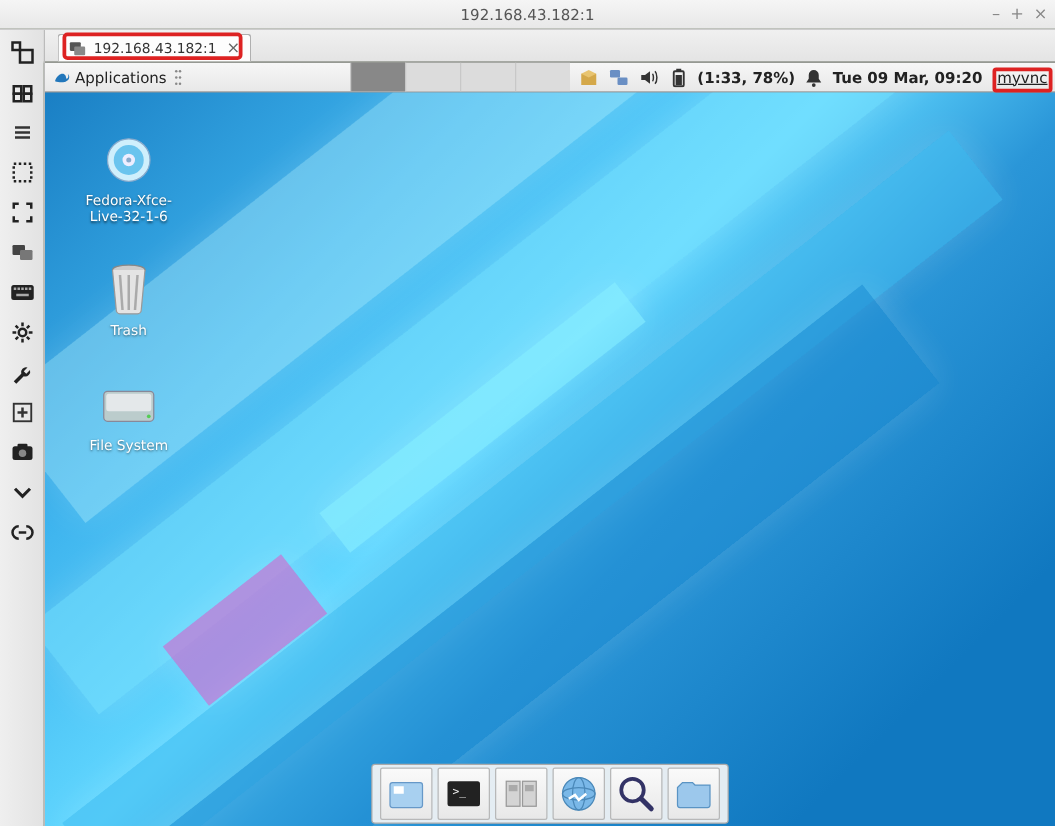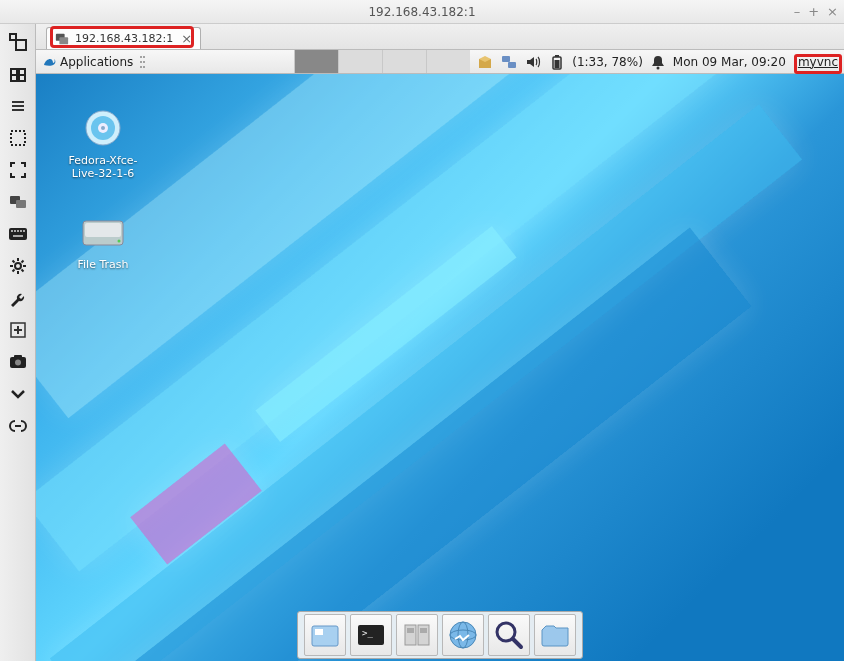--- a/index.html
+++ b/index.html
@@ -135,20 +135,21 @@
   border-left: 1px solid #c8c8c8;
 }
 .ws.active { background: #888; }
 .ws.inactive { background: #dcdcdc; }
 .tray {
   display: flex;
   align-items: center;
   gap: 6px;
   padding: 0 6px;
   height: 100%;
+  font-weight: bold;
 }
 .tray-icon { width: 18px; height: 18px; display: flex; align-items: center; justify-content: center; }
 .battery-text, .clock-text { font-size: 12px; }
 .user-badge {
   padding: 0 6px;
   position: relative;
   height: 100%;
   display: flex;
   align-items: center;
   text-decoration: underline;
@@ -409,21 +410,21 @@
             <rect x="4.5" y="6" width="5" height="8" fill="#333"></rect>
           </svg>
         </span>
       <span class="battery-text">(1:33, 78%)</span>
       <span class="tray-icon">
           <svg width="14" height="16" viewBox="0 0 14 16">
             <path d="M7 2a4 4 0 0 0-4 4v3l-2 3h12l-2-3V6a4 4 0 0 0-4-4z" fill="#333"></path>
             <circle cx="7" cy="14" r="1.5" fill="#333"></circle>
           </svg>
         </span>
-      <span class="clock-text">Mon 09 Mar, 09:20</span>
+      <span class="clock-text">Tue 09 Mar, 09:20</span>
     </div>
     <div class="user-badge">
       <span>myvnc</span>
     </div>
   </div>
 
   <div class="wallpaper">
     <div class="stripe s1"></div>
     <div class="stripe s2"></div>
     <div class="stripe s3"></div>
@@ -439,30 +440,42 @@
               <circle cx="20" cy="20" r="17" fill="#cfeffc" stroke="#8ac" stroke-width="1"></circle>
               <circle cx="20" cy="20" r="12" fill="#6ac4ee"></circle>
               <circle cx="20" cy="20" r="5" fill="#eef"></circle>
               <circle cx="20" cy="20" r="2" fill="#8ac"></circle>
             </svg>
           </div>
         <div class="label">Fedora-Xfce-
 Live-32-1-6</div>
       </div>
 
+      <div class="dicon">
+        <div class="iconbox">
+            <svg width="38" height="44" viewBox="0 0 38 44">
+              <ellipse cx="19" cy="6" rx="13" ry="4" fill="#ccc" stroke="#888"></ellipse>
+              <path d="M6 6l3 32a3 3 0 0 0 3 3h14a3 3 0 0 0 3-3l3-32" fill="#e4e4e4" stroke="#999"></path>
+              <line x1="12" y1="10" x2="14" y2="38" stroke="#aaa" stroke-width="2"></line>
+              <line x1="19" y1="10" x2="19" y2="38" stroke="#aaa" stroke-width="2"></line>
+              <line x1="26" y1="10" x2="24" y2="38" stroke="#aaa" stroke-width="2"></line>
+            </svg>
+          </div>
+        <div class="label">Trash</div>
+      </div>
 
       <div class="dicon">
         <div class="iconbox">
             <svg width="44" height="34" viewBox="0 0 44 34">
               <rect x="2" y="6" width="40" height="24" rx="3" fill="#bcc" stroke="#889"></rect>
               <rect x="4" y="8" width="36" height="14" rx="2" fill="#e4e8ea"></rect>
               <circle cx="38" cy="26" r="1.5" fill="#5c5"></circle>
             </svg>
           </div>
-        <div class="label">File Trash</div>
+        <div class="label">File System</div>
       </div>
 
 
     </div>
 
     <div class="dock">
       <div class="dock-item">
           <svg width="30" height="26" viewBox="0 0 30 26">
             <rect x="2" y="4" width="26" height="20" rx="2" fill="#a8d0f0" stroke="#6698c8"></rect>
             <rect x="5" y="7" width="8" height="6" fill="#fff"></rect>

